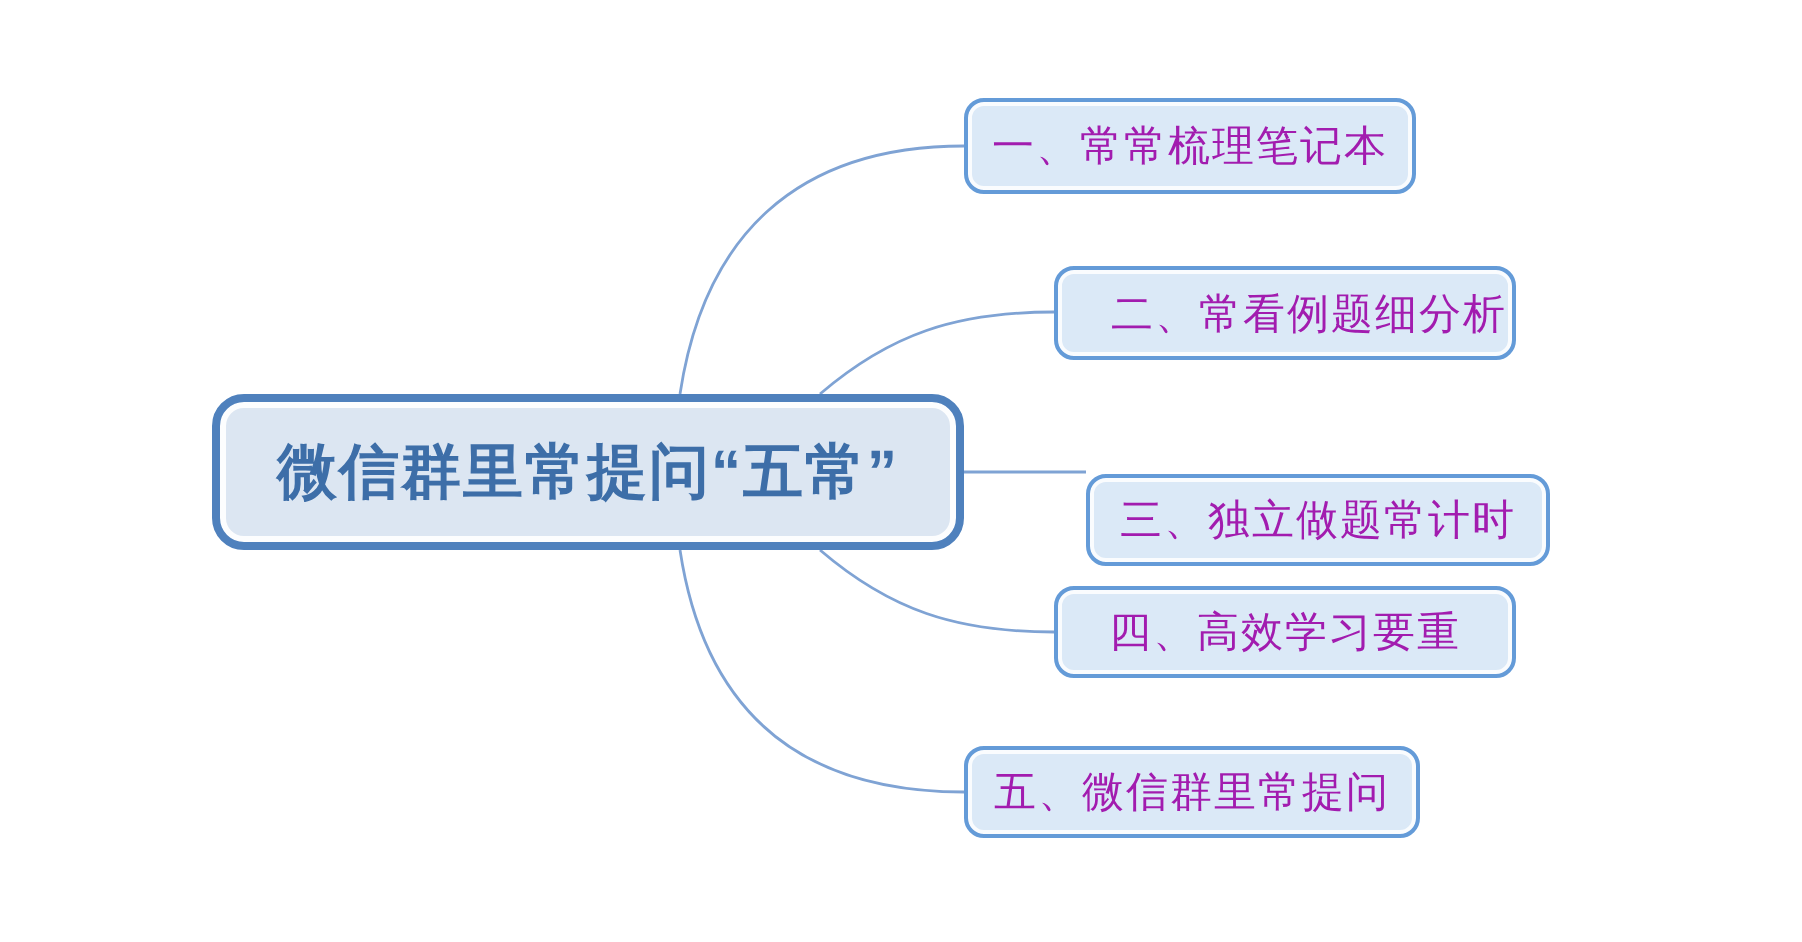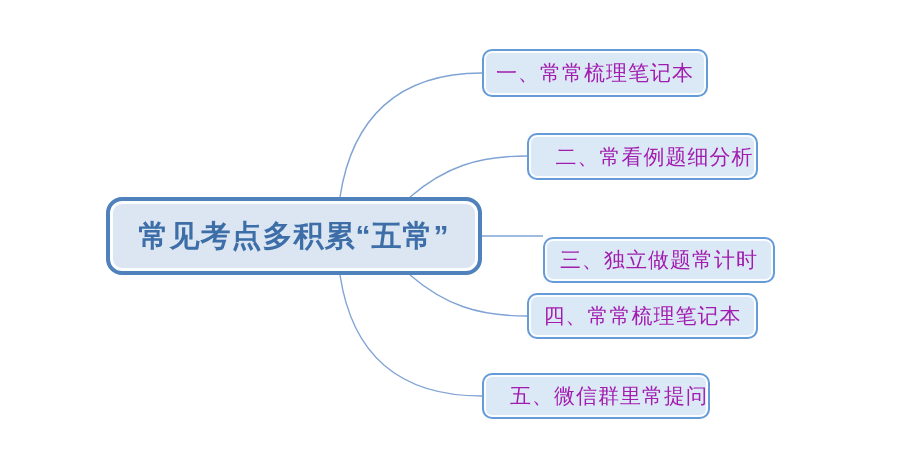--- a/index.html
+++ b/index.html
@@ -61,52 +61,52 @@
     font-size: 21px;
     color: #a21caf;
     letter-spacing: 1px;
     white-space: nowrap;
   }
 
   .branch-1 { left: 482px; top: 49px;  width: 226px; height: 48px; }
   .branch-2 { left: 527px; top: 133px; width: 231px; height: 47px; padding-left: 24px; }
   .branch-3 { left: 543px; top: 213px; width: 232px; height: 46px; margin-top: 24px; }
   .branch-4 { left: 527px; top: 293px; width: 231px; height: 46px; }
-  .branch-5 { left: 482px; top: 373px; width: 228px; height: 46px; justify-content: flex-end; }
+  .branch-5 { left: 482px; top: 373px; width: 228px; height: 46px; }
 </style>
 </head>
 <body>
 
 <div class="canvas">
 
   <svg class="connectors" viewBox="0 0 901 471" xmlns="http://www.w3.org/2000/svg">
     <path d="M340,197 C352,118 398,73 482,73"></path>
     <path d="M410,197 C445,167 478,156 527,156"></path>
     <path d="M482,236 L543,236"></path>
     <path d="M410,275 C445,305 478,316 527,316"></path>
     <path d="M340,275 C352,354 398,396 482,396"></path>
   </svg>
 
   <div class="node root-node">
-    <span class="label">常见考点多积累“五常”</span>
+    <span class="label">微信群里常提问“五常”</span>
   </div>
 
   <div class="node branch-node branch-1">
     <span class="label">一、常常梳理笔记本</span>
   </div>
 
   <div class="node branch-node branch-2">
     <span class="label">二、常看例题细分析</span>
   </div>
 
   <div class="node branch-node branch-3">
     <span class="label">三、独立做题常计时</span>
   </div>
 
   <div class="node branch-node branch-4">
-    <span class="label">四、常常梳理笔记本</span>
+    <span class="label">四、高效学习要重</span>
   </div>
 
   <div class="node branch-node branch-5">
     <span class="label">五、微信群里常提问</span>
   </div>
 
 </div>
 
 </body></html>

